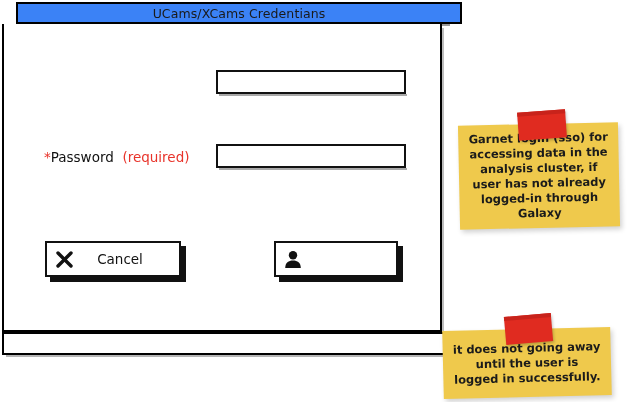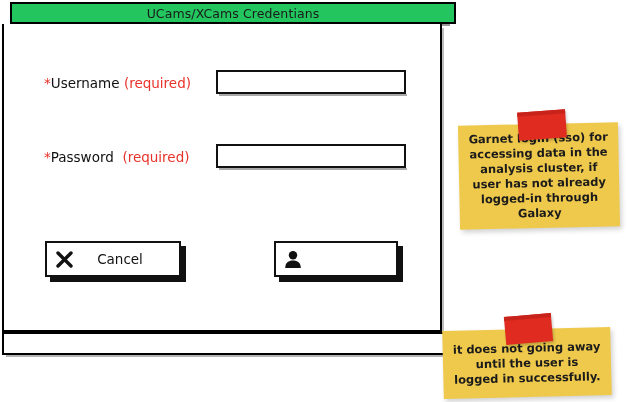--- a/index.html
+++ b/index.html
@@ -19,27 +19,27 @@
   #dialog-window {
     position: absolute;
     left: 2px;
     top: 2px;
     width: 446px;
     height: 353px;
   }
 
   #title-bar {
     position: absolute;
-    left: 8px;
+    left: 14px;
     top: 0;
     width: 446px;
     height: 22px;
     border: 2px solid #000000;
     box-sizing: border-box;
-    background: #22c55e;
+    background: #3b82f6;
     display: flex;
     align-items: center;
     justify-content: center;
   }
   #title-bar-label {
     font-size: 12.5px;
     color: #1a1a1a;
     letter-spacing: .1px;
     white-space: nowrap;
   }
@@ -241,23 +241,20 @@
 <div id="dialog-window">
 
   <div id="title-bar">
     <span id="title-bar-label">UCams/XCams Credentians</span>
   </div>
   <div id="title-bar-shadow"></div>
 
   <div id="dialog-body">
 
     <div class="form-row" id="row-username">
-      <span class="field-label">
-        <span class="req-star">*</span><span>Username</span>&nbsp;<span class="req-text">(required)</span>
-      </span>
       <input class="text-input" id="input-username" type="text" placeholder="" style="">
       <div class="input-shadow"></div>
     </div>
 
     <div class="form-row" id="row-password">
       <span class="field-label">
         <span class="req-star">*</span><span>Password</span>&nbsp;&nbsp;<span class="req-text">(required)</span>
       </span>
       <input class="text-input" id="input-password" type="password" placeholder="" style="">
       <div class="input-shadow"></div>

